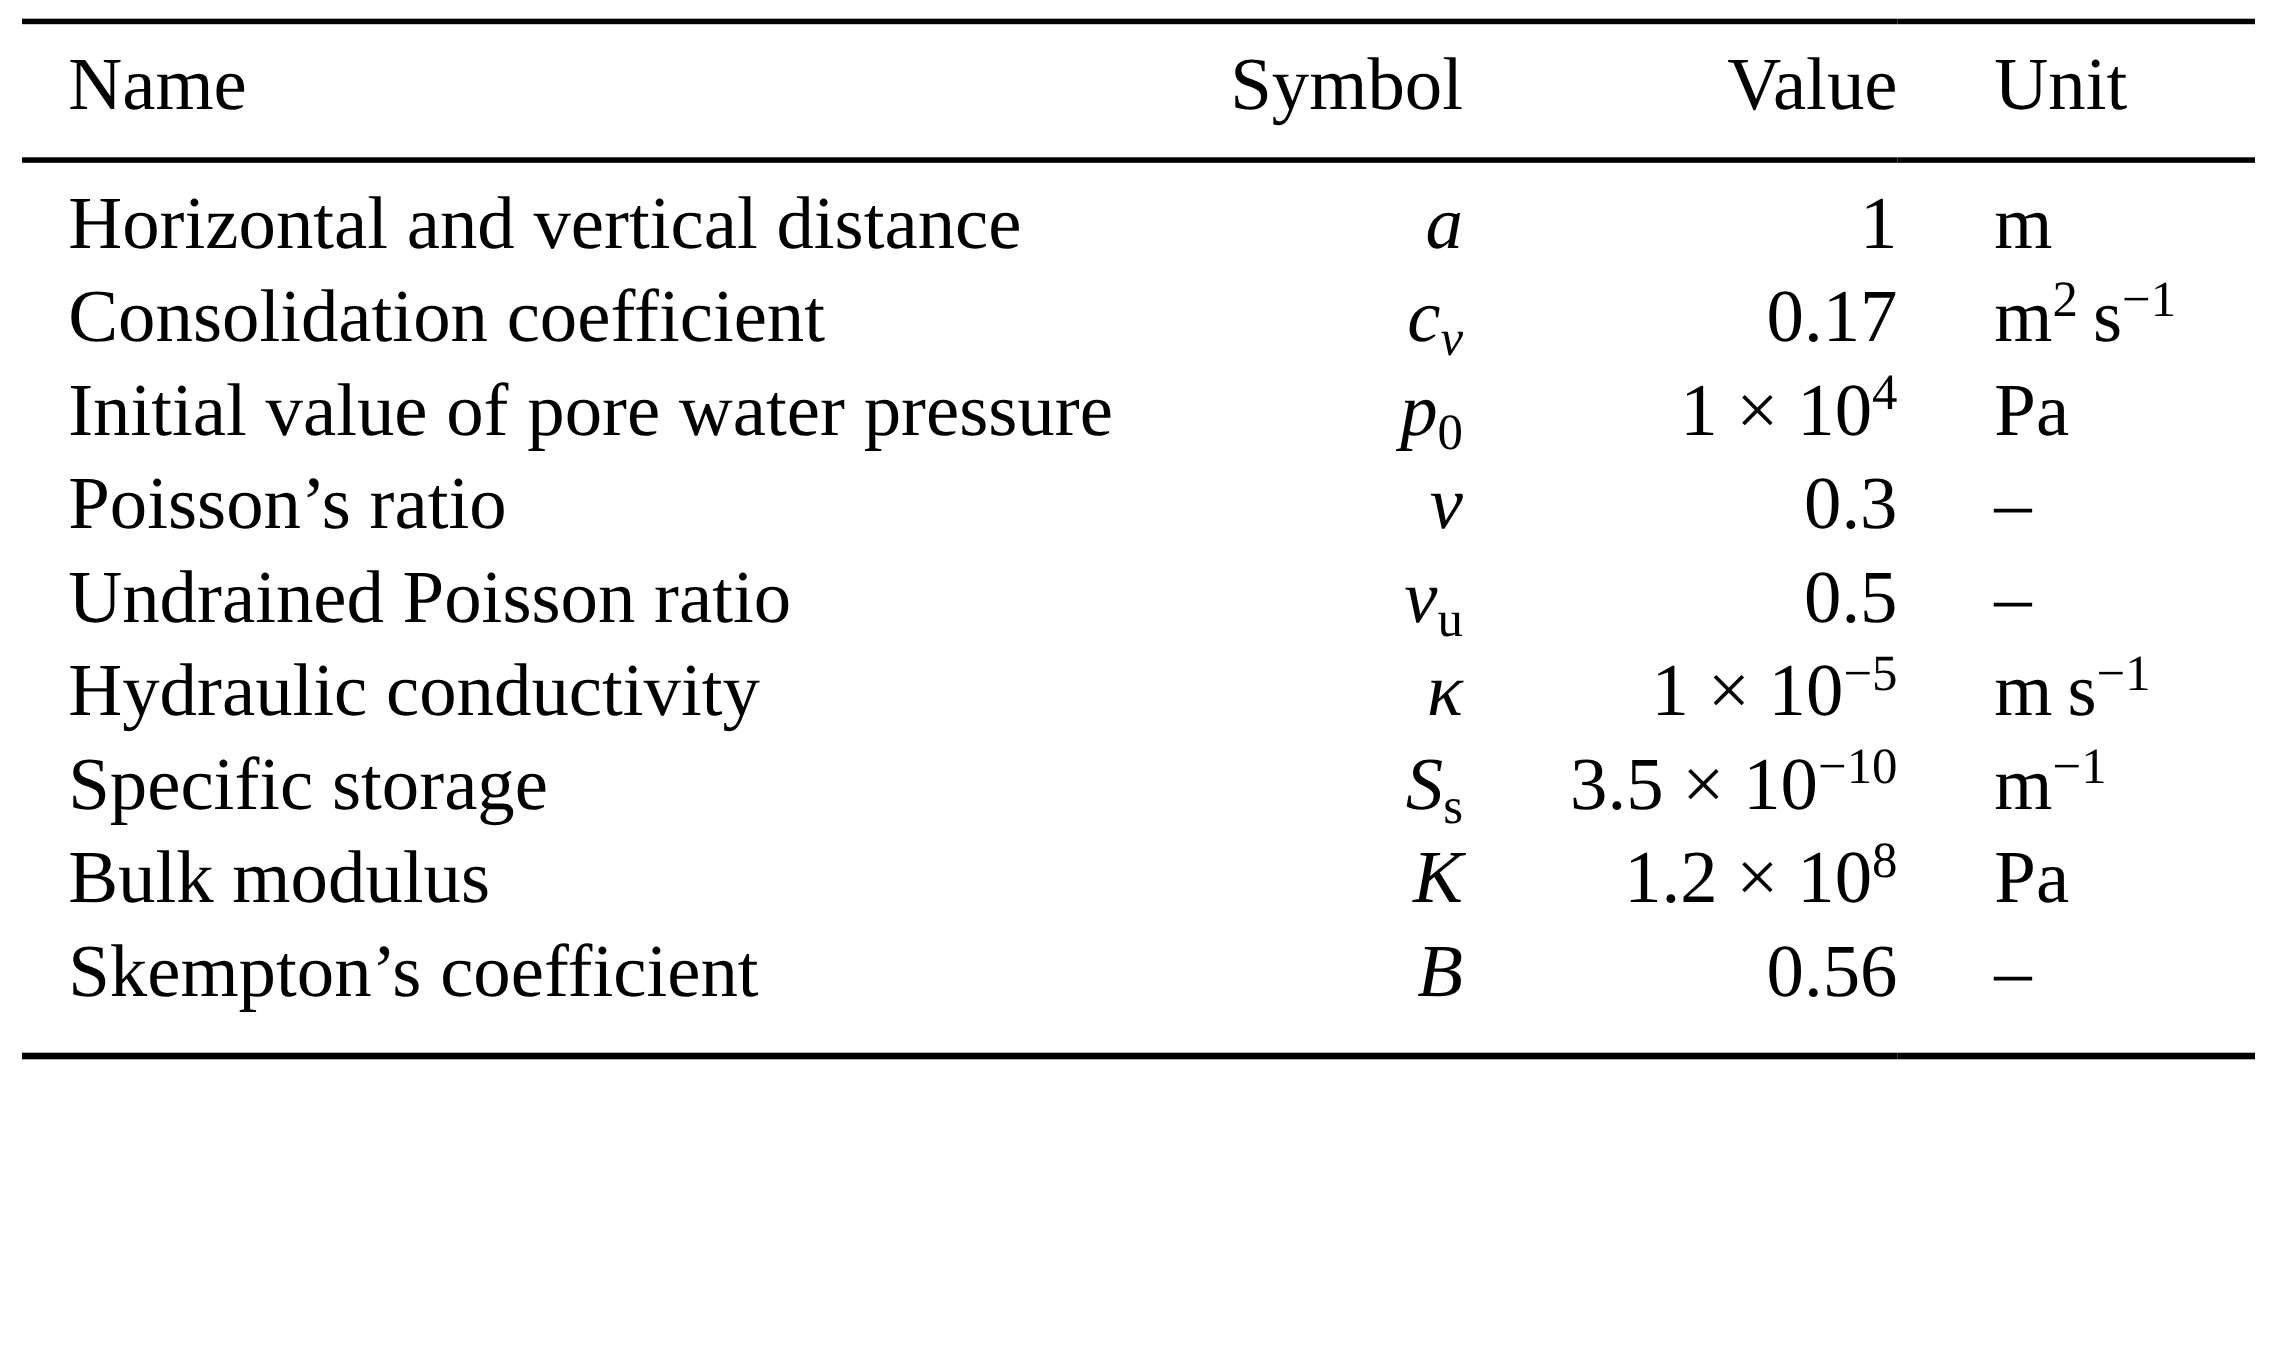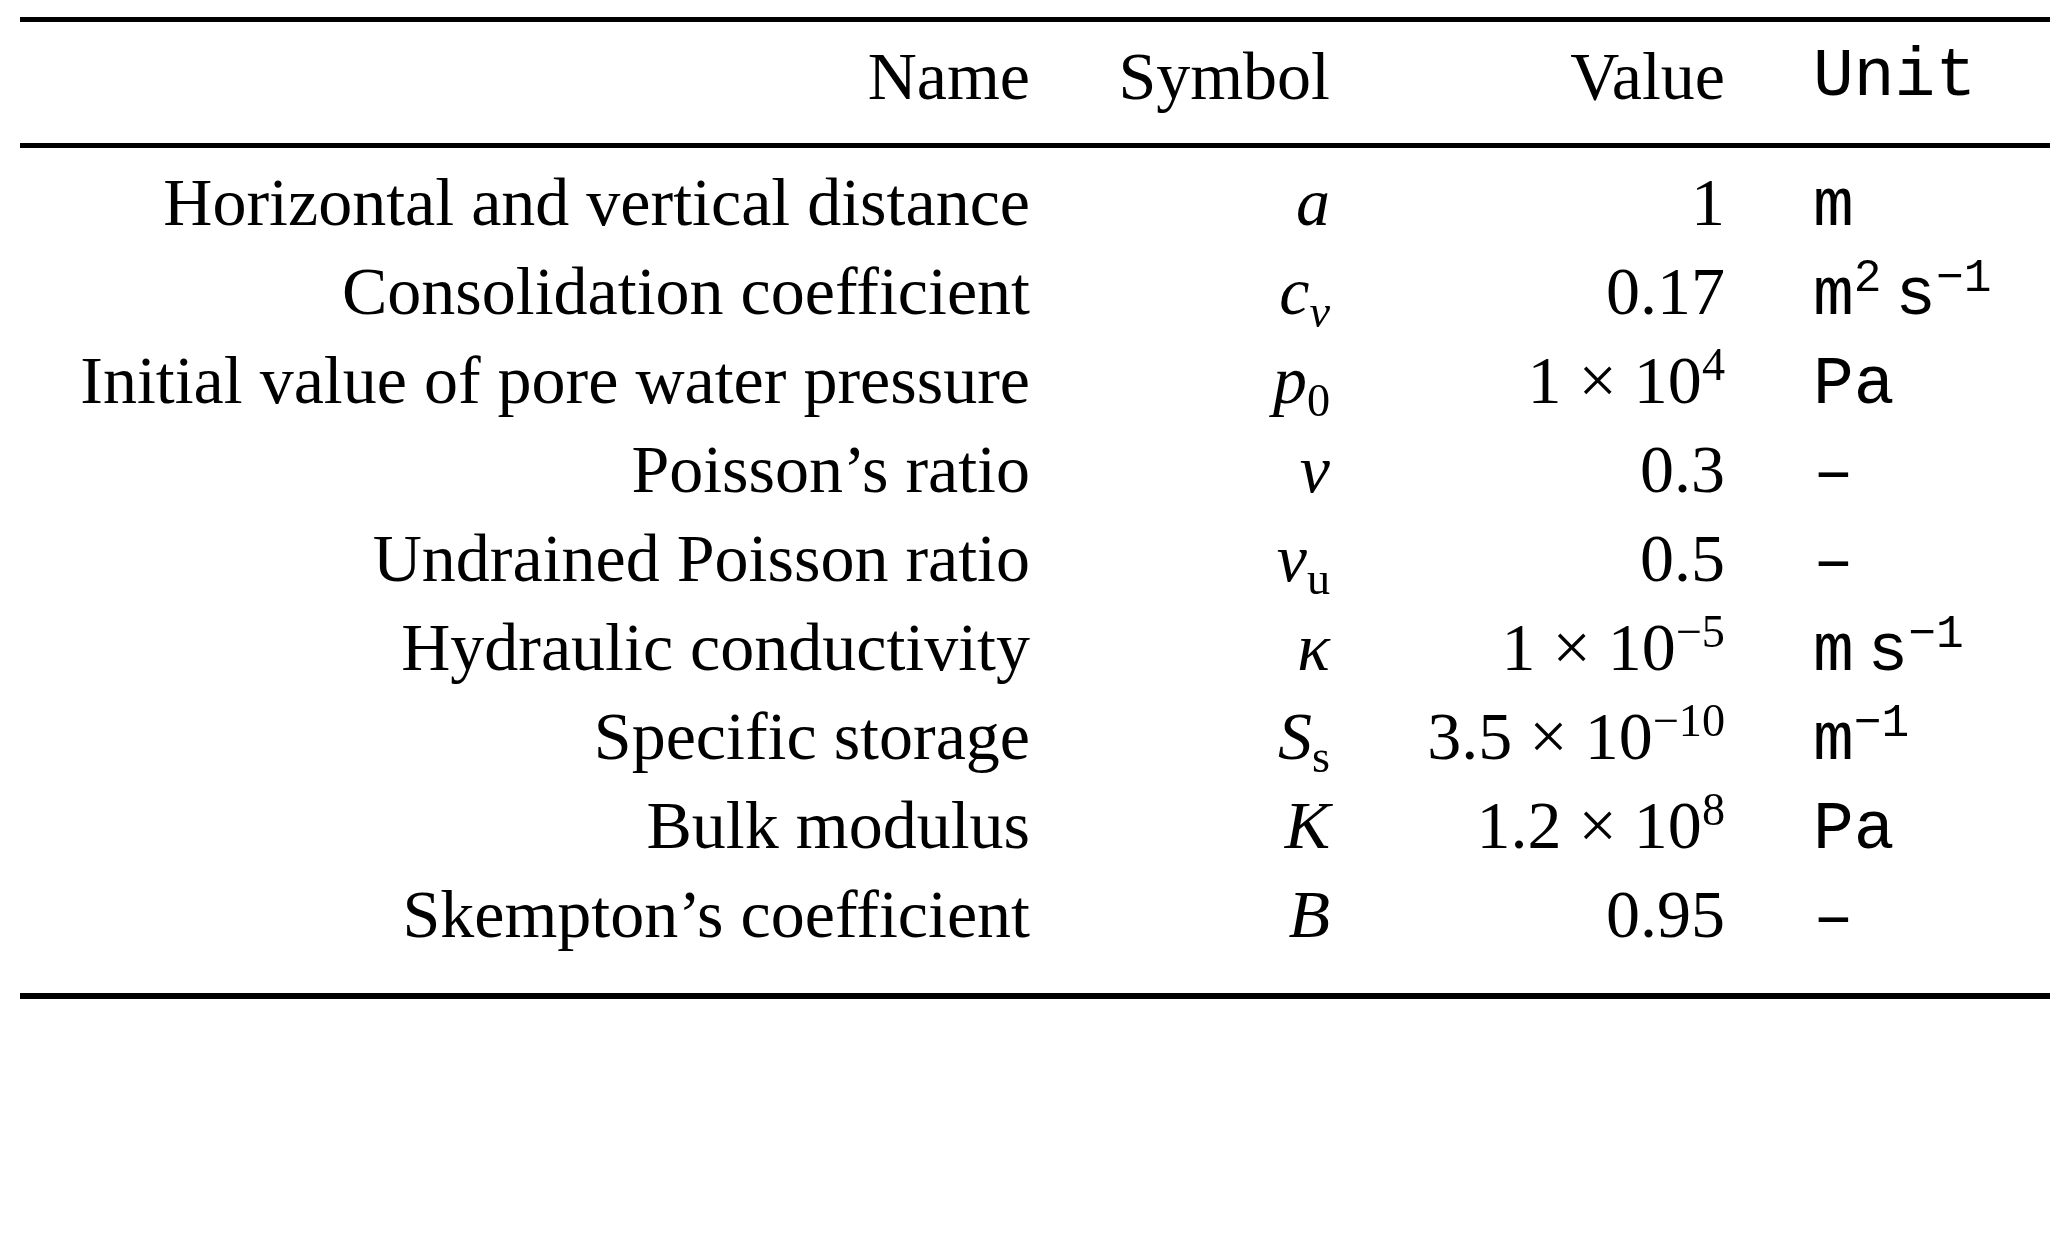--- a/index.html
+++ b/index.html
@@ -10,24 +10,24 @@
   }
   table.params {
     position:absolute; left:20px; top:17px; width:2030px;
     border-collapse:collapse; table-layout:fixed;
     border-top:5px solid #000000; border-bottom:6px solid #000000;
   }
   col.w-name{width:1010px;} col.w-symbol{width:300px;}
   col.w-value{width:395px;}  col.w-unit{width:325px;}
   th, td { font-weight:normal; line-height:85px; padding:0; white-space:nowrap; font-size:68px; }
   thead th { border-bottom:5px solid #000000; vertical-align:top; padding-top:12px; padding-bottom:24px; text-align:left; }
-  th.c-name, td.c-name { padding-left:42px; text-align:right; }
+  th.c-name, td.c-name { padding-left:42px; text-align:left; }
   th.c-symbol, td.c-symbol { text-align:right; }
   th.c-value, td.c-value { text-align:right; }
-  th.c-unit, td.c-unit { padding-left:88px; text-align:left;font-family:Liberation Mono, monospace; }
+  th.c-unit, td.c-unit { padding-left:88px; text-align:left; }
   tbody td { vertical-align:baseline; }
   tbody tr:first-child td { padding-top:12px; }
   tbody tr:last-child td { padding-bottom:32px; }
   sub, sup { font-size:68%; line-height:0; vertical-align:baseline; position:relative; }
   sup { top:-0.5em; }
   sub { top:0.28em; }
   .it { font-style:italic; }
 </style>
 </head>
 <body>
@@ -93,18 +93,18 @@
         </tr>
         <tr>
           <td class="c-name">Bulk modulus</td>
           <td class="c-symbol"><span class="it">K</span></td>
           <td class="c-value">1.2 × 10<sup>8</sup></td>
           <td class="c-unit">Pa</td>
         </tr>
         <tr>
           <td class="c-name">Skempton’s coefficient</td>
           <td class="c-symbol"><span class="it">B</span></td>
-          <td class="c-value">0.95</td>
+          <td class="c-value">0.56</td>
           <td class="c-unit">–</td>
         </tr>
       </tbody>
   </table>
 </div>
 
 </body></html>

